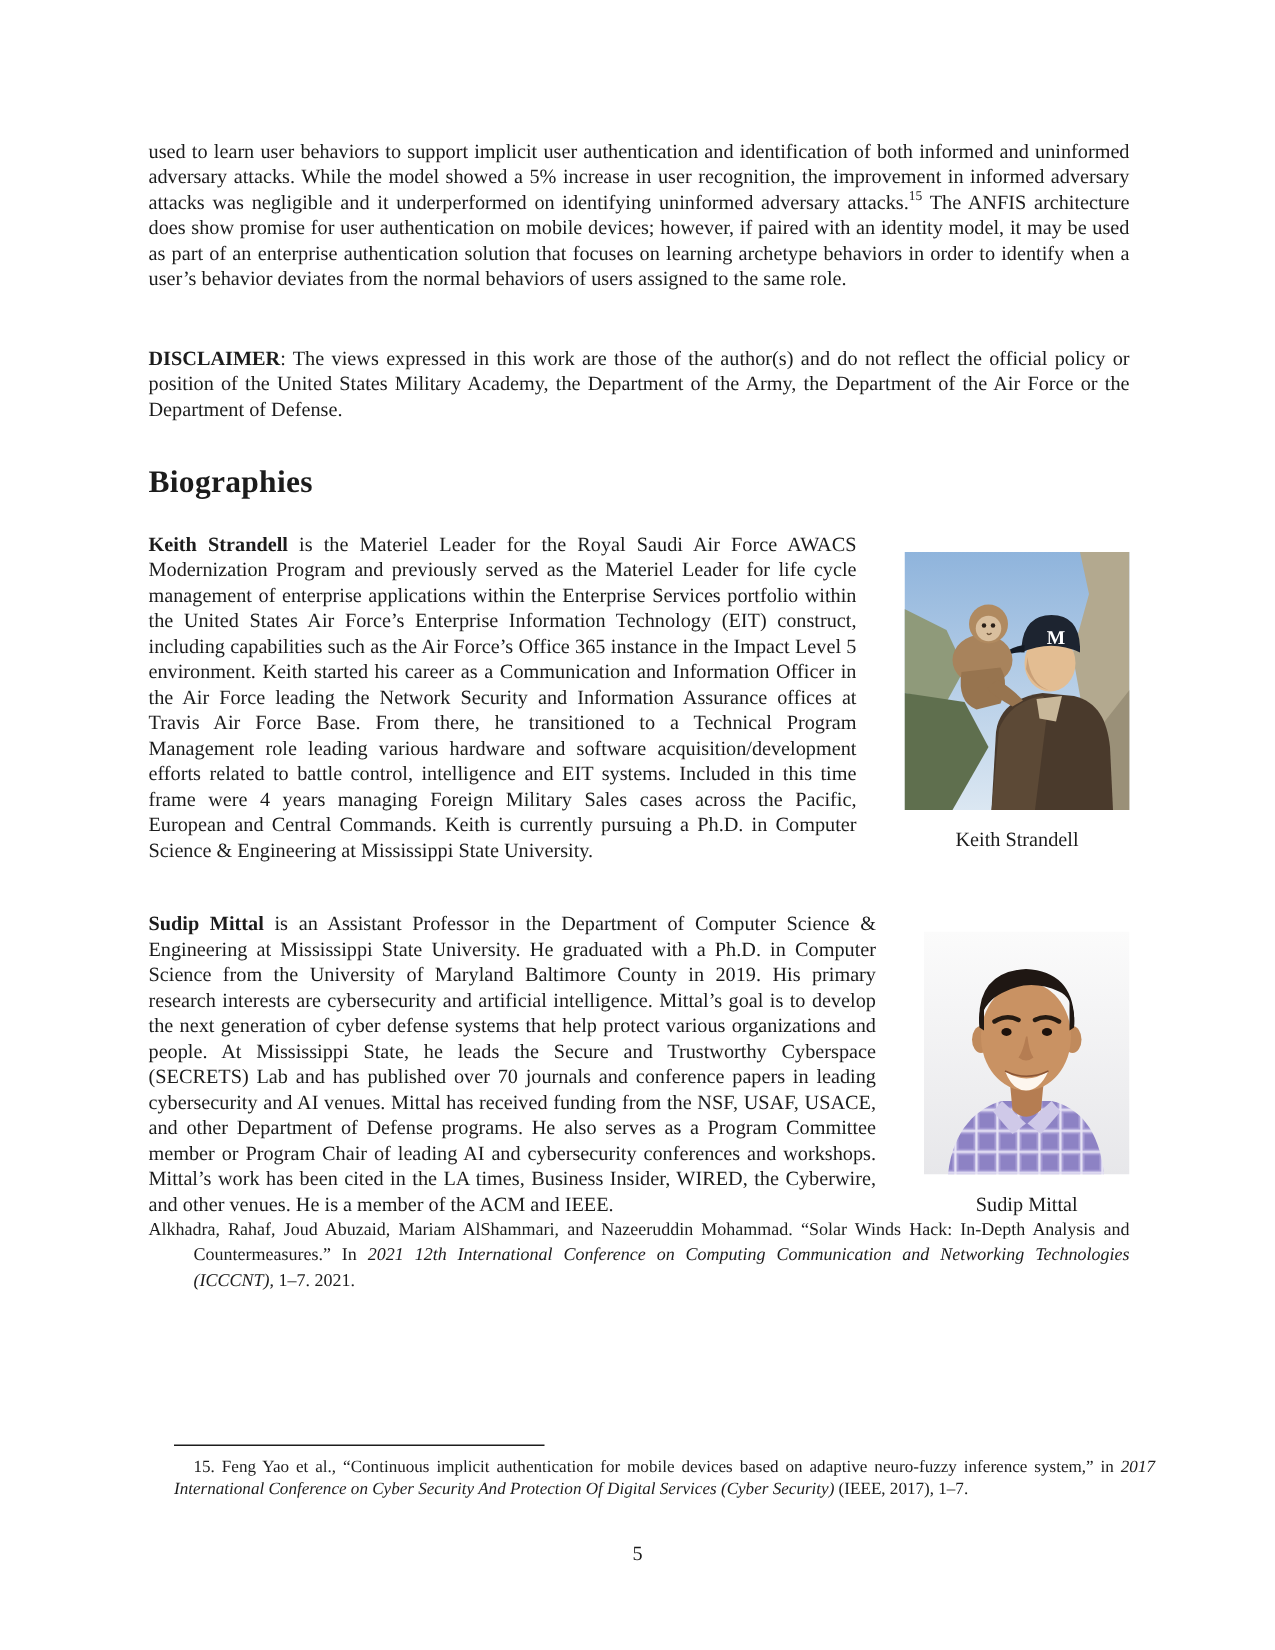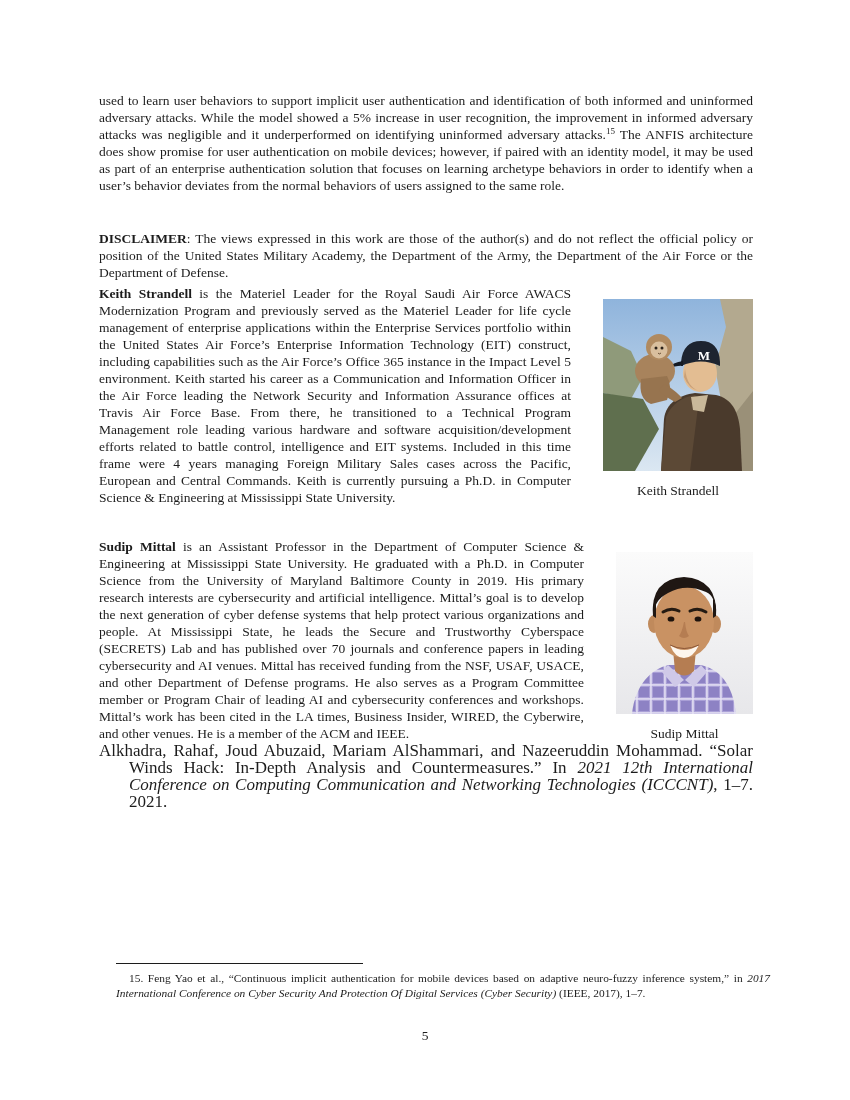--- a/index.html
+++ b/index.html
@@ -21,21 +21,21 @@
     line-height: 17px;
     text-align: justify;
     font-family: Liberation Serif, serif;
   }
   sup.fnmark {
     font-size: 9px;
     vertical-align: super;
     line-height: 0;
   }
   .intro { margin-bottom: 36px; }
-  .disclaimer { margin-bottom: 4px; }
+  .disclaimer { margin-bottom: 14px; }
   h1.section {
     font-size: 21px;
     font-weight: bold;
     letter-spacing: 0.2px;
   }
   .h-bio { margin-top: 28px; margin-bottom: 20px; }
   .h-ref { margin-top: 26px; margin-bottom: 16px; }
   .bio-row {
     display: flex;
     gap: 32px;
@@ -51,21 +51,21 @@
   figure.bio-figure svg {
     display: block;
     margin: 0 auto;
   }
   figcaption.photo-caption {
     margin-top: 12px;
     font-size: 13.5px;
     text-align: center;
   }
   p.ref {
-    font-size: 17px;
+    font-size: 12px;
     line-height: 17px;
     text-align: justify;
     padding-left: 30px;
     text-indent: -30px;
   }
   .footnote-block {
     position: absolute;
     left: 116px;
     top: 963px;
     width: 654px;
@@ -91,20 +91,21 @@
 </style>
 </head>
 <body>
 
 <div class="page">
 
   <p class="body-text intro"><span>used to learn user behaviors to support implicit user authentication and identification of both informed and uninformed adversary attacks. While the model showed a 5% increase in user recognition, the improvement in informed adversary attacks was negligible and it underperformed on identifying uninformed adversary attacks.</span><sup class="fnmark">15</sup><span> The ANFIS architecture does show promise for user authentication on mobile devices; however, if paired with an identity model, it may be used as part of an enterprise authentication solution that focuses on learning archetype behaviors in order to identify when a user’s behavior deviates from the normal behaviors of users assigned to the same role.</span></p>
 
   <p class="body-text disclaimer"><b>DISCLAIMER</b><span>: The views expressed in this work are those of the author(s) and do not reflect the official policy or position of the United States Military Academy, the Department of the Army, the Department of the Air Force or the Department of Defense.</span></p>
 
+  <h1 class="section h-bio">Biographies</h1>
 
   <div class="bio-row first">
     <div class="bio-text">
       <p class="body-text"><b>Keith Strandell</b><span> is the Materiel Leader for the Royal Saudi Air Force AWACS Modernization Program and previously served as the Materiel Leader for life cycle management of enterprise applications within the Enterprise Services portfolio within the United States Air Force’s Enterprise Information Technology (EIT) construct, including capabilities such as the Air Force’s Office 365 instance in the Impact Level 5 environment. Keith started his career as a Communication and Information Officer in the Air Force leading the Network Security and Information Assurance offices at Travis Air Force Base. From there, he transitioned to a Technical Program Management role leading various hardware and software acquisition/development efforts related to battle control, intelligence and EIT systems. Included in this time frame were 4 years managing Foreign Military Sales cases across the Pacific, European and Central Commands. Keith is currently pursuing a Ph.D. in Computer Science &amp; Engineering at Mississippi State University.</span></p>
     </div>
     <figure class="bio-figure">
       <svg width="150" height="172" viewBox="0 0 150 172" role="img">
         <defs>
           <linearGradient id="sky1" x1="0" y1="0" x2="0" y2="1">
             <stop offset="0" stop-color="#8fb4dc"></stop>

